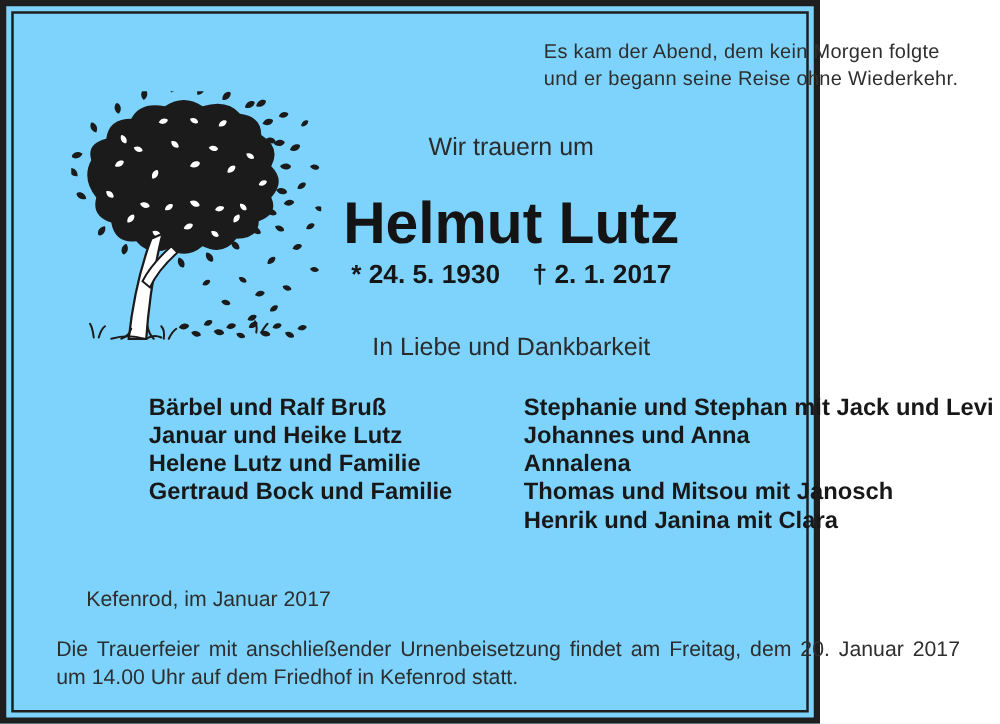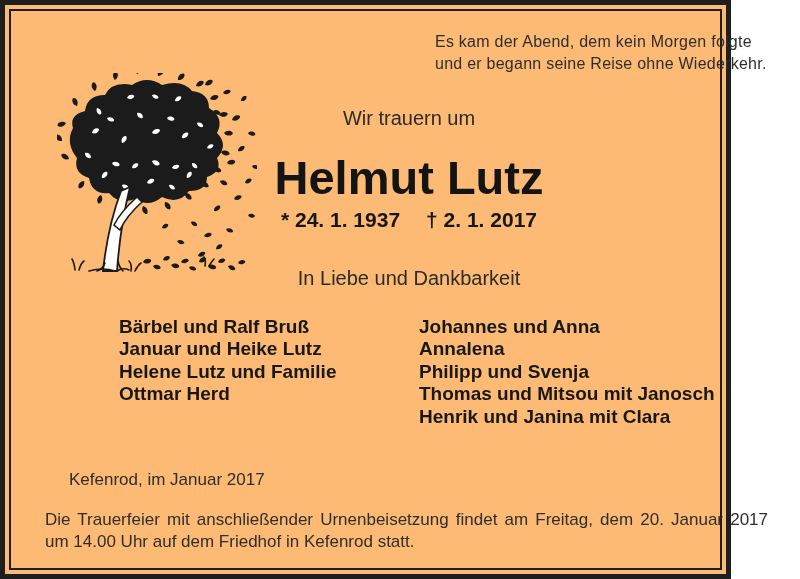--- a/index.html
+++ b/index.html
@@ -2,22 +2,22 @@
 <html><head>
 <meta charset="utf-8">
 <style>
   html,body{margin:0;padding:0;background:#ffffff;}
   body{
     width:800px;height:579px;position:relative;overflow:hidden;
     font-family:"Liberation Sans","DejaVu Sans",sans-serif;
     color:#262626;
   }
   .page{
-    position:absolute;left:0;top:0;width:731px;height:579px;
-    box-sizing:border-box;border:5px solid #1e1e1e;background:#fdba74;
+    position:absolute;left:0;top:0;width:656px;height:579px;
+    box-sizing:border-box;border:5px solid #1e1e1e;background:#7dd3fc;
   }
   .inner-frame{
     position:absolute;left:4px;top:4px;right:4px;bottom:4px;
     border:2px solid #1e1e1e;pointer-events:none;
   }
   .abs{position:absolute;}
   .epigraph{
     left:430px;top:26px;font-size:16px;line-height:22px;letter-spacing:0.25px;
     color:#2e2e2e;white-space:nowrap;
   }
@@ -161,36 +161,36 @@
         <use href="#lf" transform="translate(171 193) rotate(25) scale(0.9)"></use>
       <use href="#lf" transform="translate(181 190) rotate(-12) scale(0.85)"></use>
     </g>
   </svg>
 
   <div class="abs center-line intro">Wir trauern um</div>
 
   <h1 class="abs center-line deceased">Helmut Lutz</h1>
 
   <div class="abs center-line dates">
-    <span class="date-part">* 24. 1. 1937</span><span class="date-part">† 2. 1. 2017</span>
+    <span class="date-part">* 24. 5. 1930</span><span class="date-part">† 2. 1. 2017</span>
   </div>
 
   <div class="abs center-line dedication">In Liebe und Dankbarkeit</div>
 
   <ul class="abs mourners mourners-left">
     <li>Bärbel und Ralf Bruß</li>
     <li>Januar und Heike Lutz</li>
     <li>Helene Lutz und Familie</li>
-    <li>Ottmar Herd</li>
+    <li>Gertraud Bock und Familie</li>
   </ul>
 
   <ul class="abs mourners mourners-right">
+    <li>Stephanie und Stephan mit Jack und Levi</li>
     <li>Johannes und Anna</li>
     <li>Annalena</li>
-    <li>Philipp und Svenja</li>
     <li>Thomas und Mitsou mit Janosch</li>
     <li>Henrik und Janina mit Clara</li>
   </ul>
 
   <div class="abs dateline">Kefenrod, im Januar 2017</div>
 
   <div class="abs funeral">
     <div class="justified">Die Trauerfeier mit anschließender Urnenbeisetzung findet am Freitag, dem 20. Januar 2017</div>
     <div>um 14.00 Uhr auf dem Friedhof in Kefenrod statt.</div>
   </div>

